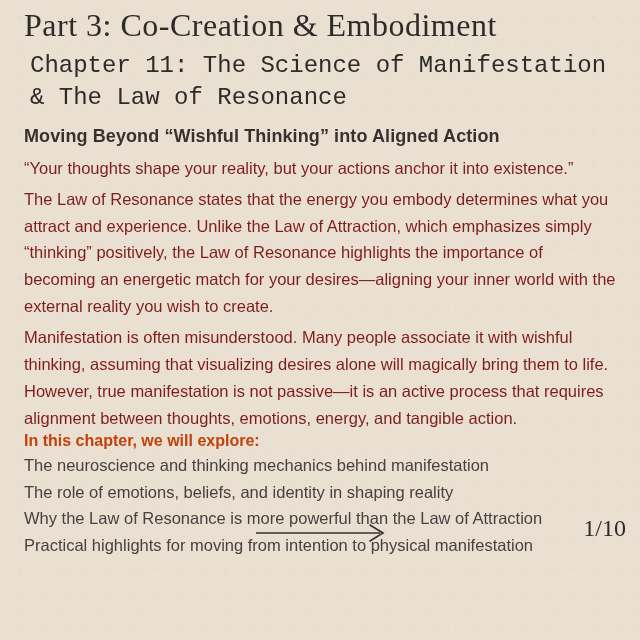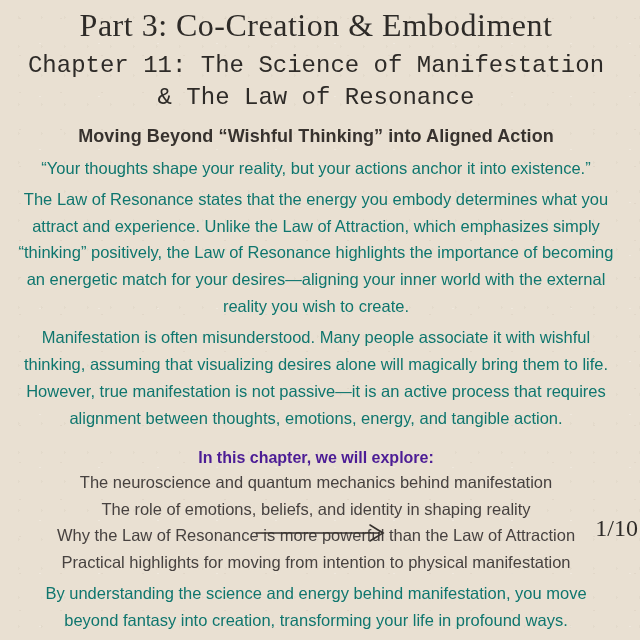--- a/index.html
+++ b/index.html
@@ -20,22 +20,22 @@
       radial-gradient(rgba(120,100,80,0.05) 1px, transparent 1px);
     background-size: 41px 37px, 59px 53px, 23px 29px;
     background-position: 0 0, 11px 17px, 7px 3px;
     color: #45403c;
   }
 
   .page {
     position: relative;
     width: 640px;
     height: 552px;
-    padding: 6px 24px 0 16px;
-    text-align: center;
+    padding: 6px 24px 0 24px;
+    text-align: left;
   }
 
   .title {
     font-family: "Liberation Serif", "DejaVu Serif", serif;
     font-size: 32px;
     line-height: 1.2;
     font-weight: 500;
     color: #2e2b28;
     letter-spacing: 0.5px;
   }
@@ -54,32 +54,32 @@
     font-size: 18px;
     font-weight: 700;
     color: #37322e;
     margin-top: 13px;
     letter-spacing: 0.1px;
   }
 
   .body-text {
     font-size: 16.5px;
     line-height: 1.63;
-    color: #0f766e;
+    color: #7f1d1d;
     margin: 4px auto 0 auto;
     max-width: 596px;
   }
 
   .quote { margin-top: 8px; }
 
   .explore-heading {
     font-size: 16px;
     font-weight: 700;
-    color: #4c1d95;
-    margin-top: 17px;
+    color: #c2410c;
+    margin-top: 0;
   }
 
   .explore-list {
     list-style: none;
     font-size: 16.5px;
     line-height: 1.63;
     color: #474240;
     margin: 2px auto 0 auto;
     max-width: 610px;
   }
@@ -94,21 +94,21 @@
     cursor: pointer;
     background: transparent;
     border: none;
     display: block;
   }
 
   .footer-arrow svg { display: block; }
 
   .page-indicator {
     position: absolute;
-    right: 2px;
+    right: 14px;
     bottom: 10px;
     font-family: "Liberation Serif", "DejaVu Serif", serif;
     font-size: 24px;
     color: #2e2b28;
   }
 </style>
 </head>
 <body>
 
 <div class="page">
@@ -121,27 +121,26 @@
 
   <p class="body-text quote">“Your thoughts shape your reality, but your actions anchor it into existence.”</p>
 
   <p class="body-text">The Law of Resonance states that the energy you embody determines what you attract and experience. Unlike the Law of Attraction, which emphasizes simply “thinking” positively, the Law of Resonance highlights the importance of becoming an energetic match for your desires—aligning your inner world with the external reality you wish to create.</p>
 
   <p class="body-text">Manifestation is often misunderstood. Many people associate it with wishful thinking, assuming that visualizing desires alone will magically bring them to life. However, true manifestation is not passive—it is an active process that requires alignment between thoughts, emotions, energy, and tangible action.</p>
 
   <div class="explore-heading">In this chapter, we will explore:</div>
 
   <ul class="explore-list">
-    <li>The neuroscience and quantum mechanics behind manifestation</li>
+    <li>The neuroscience and thinking mechanics behind manifestation</li>
     <li>The role of emotions, beliefs, and identity in shaping reality</li>
     <li>Why the Law of Resonance is more powerful than the Law of Attraction</li>
     <li>Practical highlights for moving from intention to physical manifestation</li>
   </ul>
 
-  <p class="body-text">By understanding the science and energy behind manifestation, you move beyond fantasy into creation, transforming your life in profound ways.</p>
 
   <button class="footer-arrow" aria-label="next page">
     <svg width="132" height="22" viewBox="0 0 132 22" xmlns="http://www.w3.org/2000/svg">
       <line x1="2" y1="11" x2="126" y2="11" stroke="#37322e" stroke-width="1.6"></line>
       <path d="M116 3 Q124 8 129 11 Q124 14 116 19" fill="none" stroke="#37322e" stroke-width="1.6" stroke-linecap="round"></path>
     </svg>
   </button>
 
   <div class="page-indicator">1/10</div>
 

